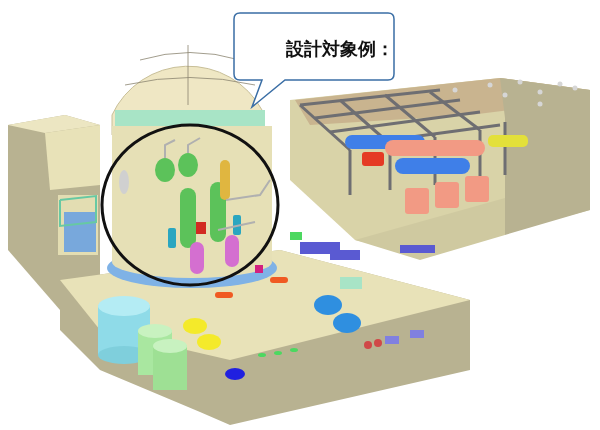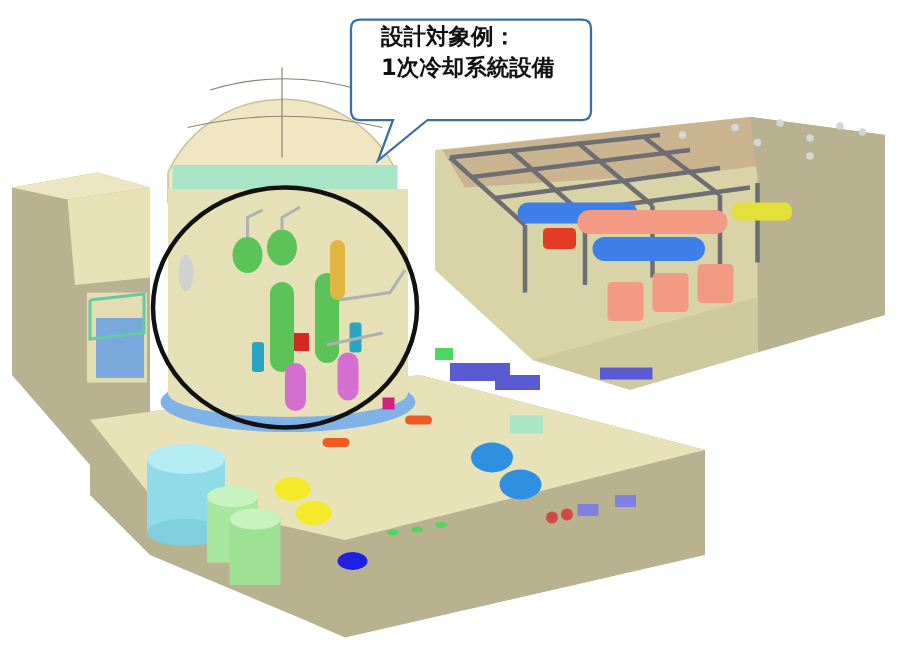--- a/index.html
+++ b/index.html
@@ -1,20 +1,20 @@
 <!DOCTYPE html>
 <html><head>
 <meta charset="utf-8">
 <style>
   html, body { margin: 0; padding: 0; background: #ffffff; }
   body { width: 600px; height: 430px; position: relative; overflow: hidden; font-family: "DejaVu Sans", sans-serif; }
   #scene { position: absolute; left: 0; top: 0; width: 600px; height: 430px; }
   .callout-text {
-    position: absolute; left: 254px; top: 14px; width: 140px;
-    font-family: "DejaVu Sans", sans-serif; font-weight: bold; font-size: 15px; line-height: 21px; color: #111111;
+    position: absolute; left: 254px; top: 38px; width: 140px;
+    font-family: "DejaVu Sans", sans-serif; font-weight: bold; font-size: 18px; line-height: 21px; color: #111111; text-align: right;
   }
   .callout-text div { white-space: nowrap; }
 </style>
 </head>
 <body>
 
 <svg id="scene" viewBox="0 0 600 430" xmlns="http://www.w3.org/2000/svg">
 
   <g>
     <polygon points="8,125 65,115 100,125 100,300 60,310 8,250" fill="#b8b291"></polygon>
@@ -149,14 +149,13 @@
     <ellipse cx="209" cy="342" rx="12" ry="8" fill="#f4ea2a"></ellipse>
   </g>
 
   <ellipse cx="190" cy="205" rx="88" ry="80" fill="none" stroke="#111111" stroke-width="3"></ellipse>
 
   <path d="M240,13 L388,13 Q394,13 394,19 L394,74 Q394,80 388,80 L285,80 L252,107 L262,80 L240,80 Q234,80 234,74 L234,19 Q234,13 240,13 Z" fill="#ffffff" stroke="#3a6ea5" stroke-width="1.5"></path>
 </svg>
 
 <div class="callout-text">
   <div>設計対象例：</div>
-  <div>1次冷却系統設備</div>
 </div>
 
 </body></html>

